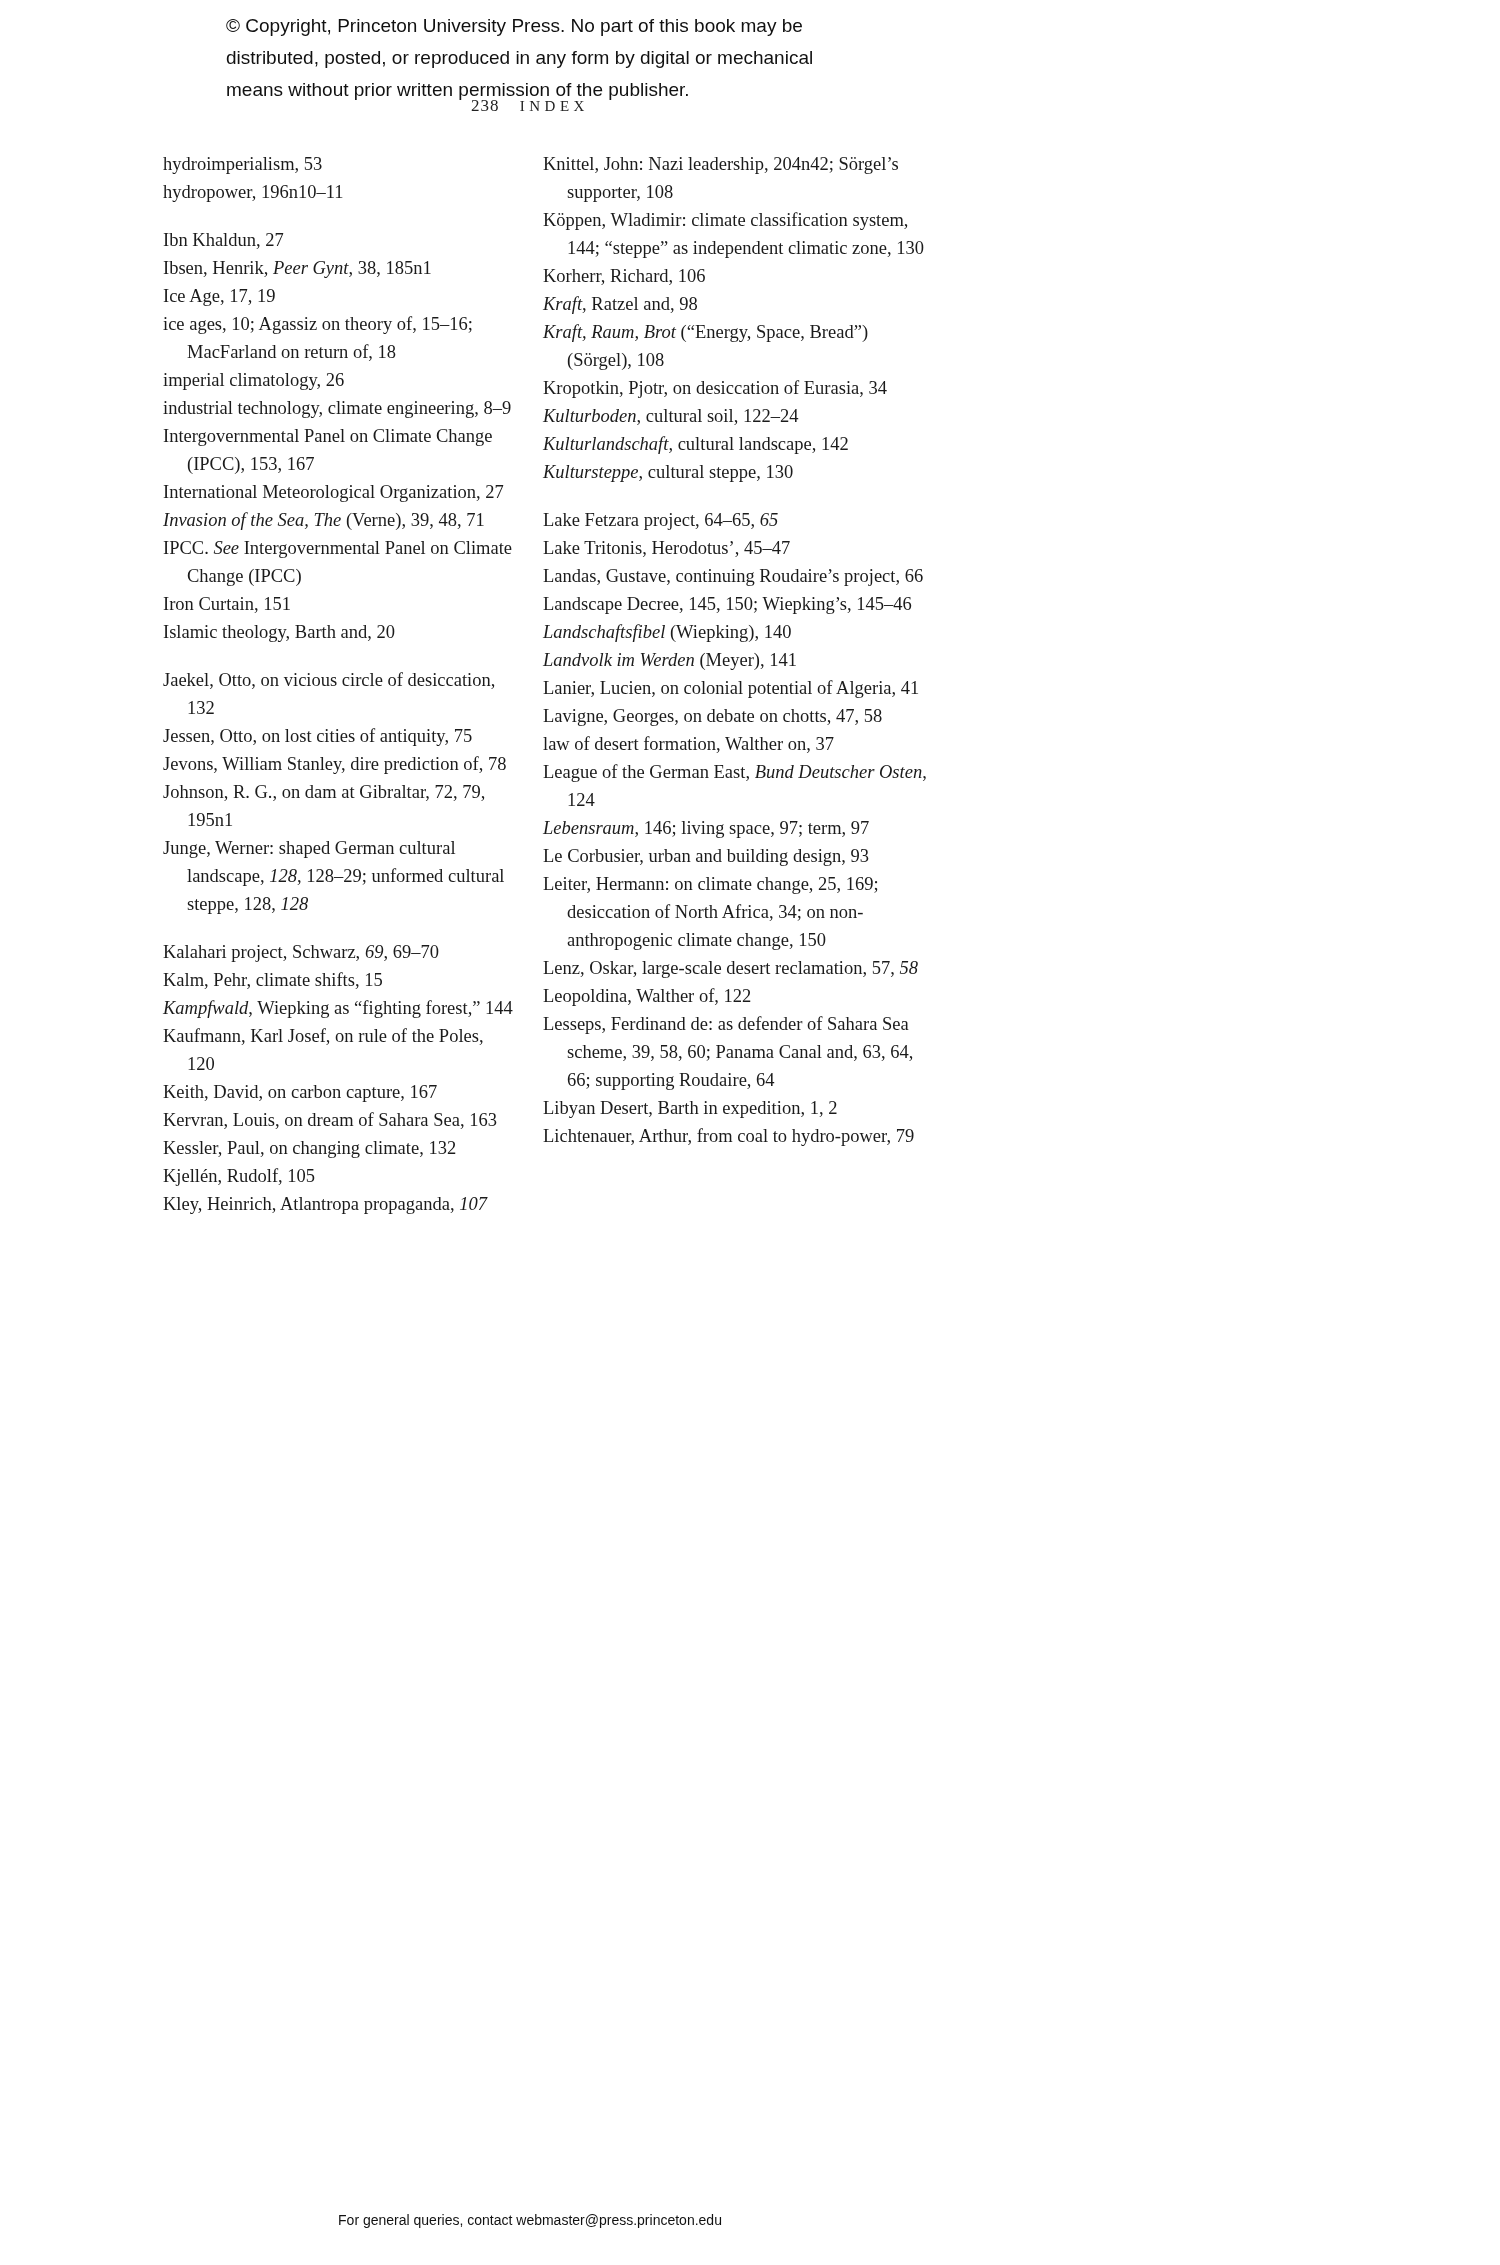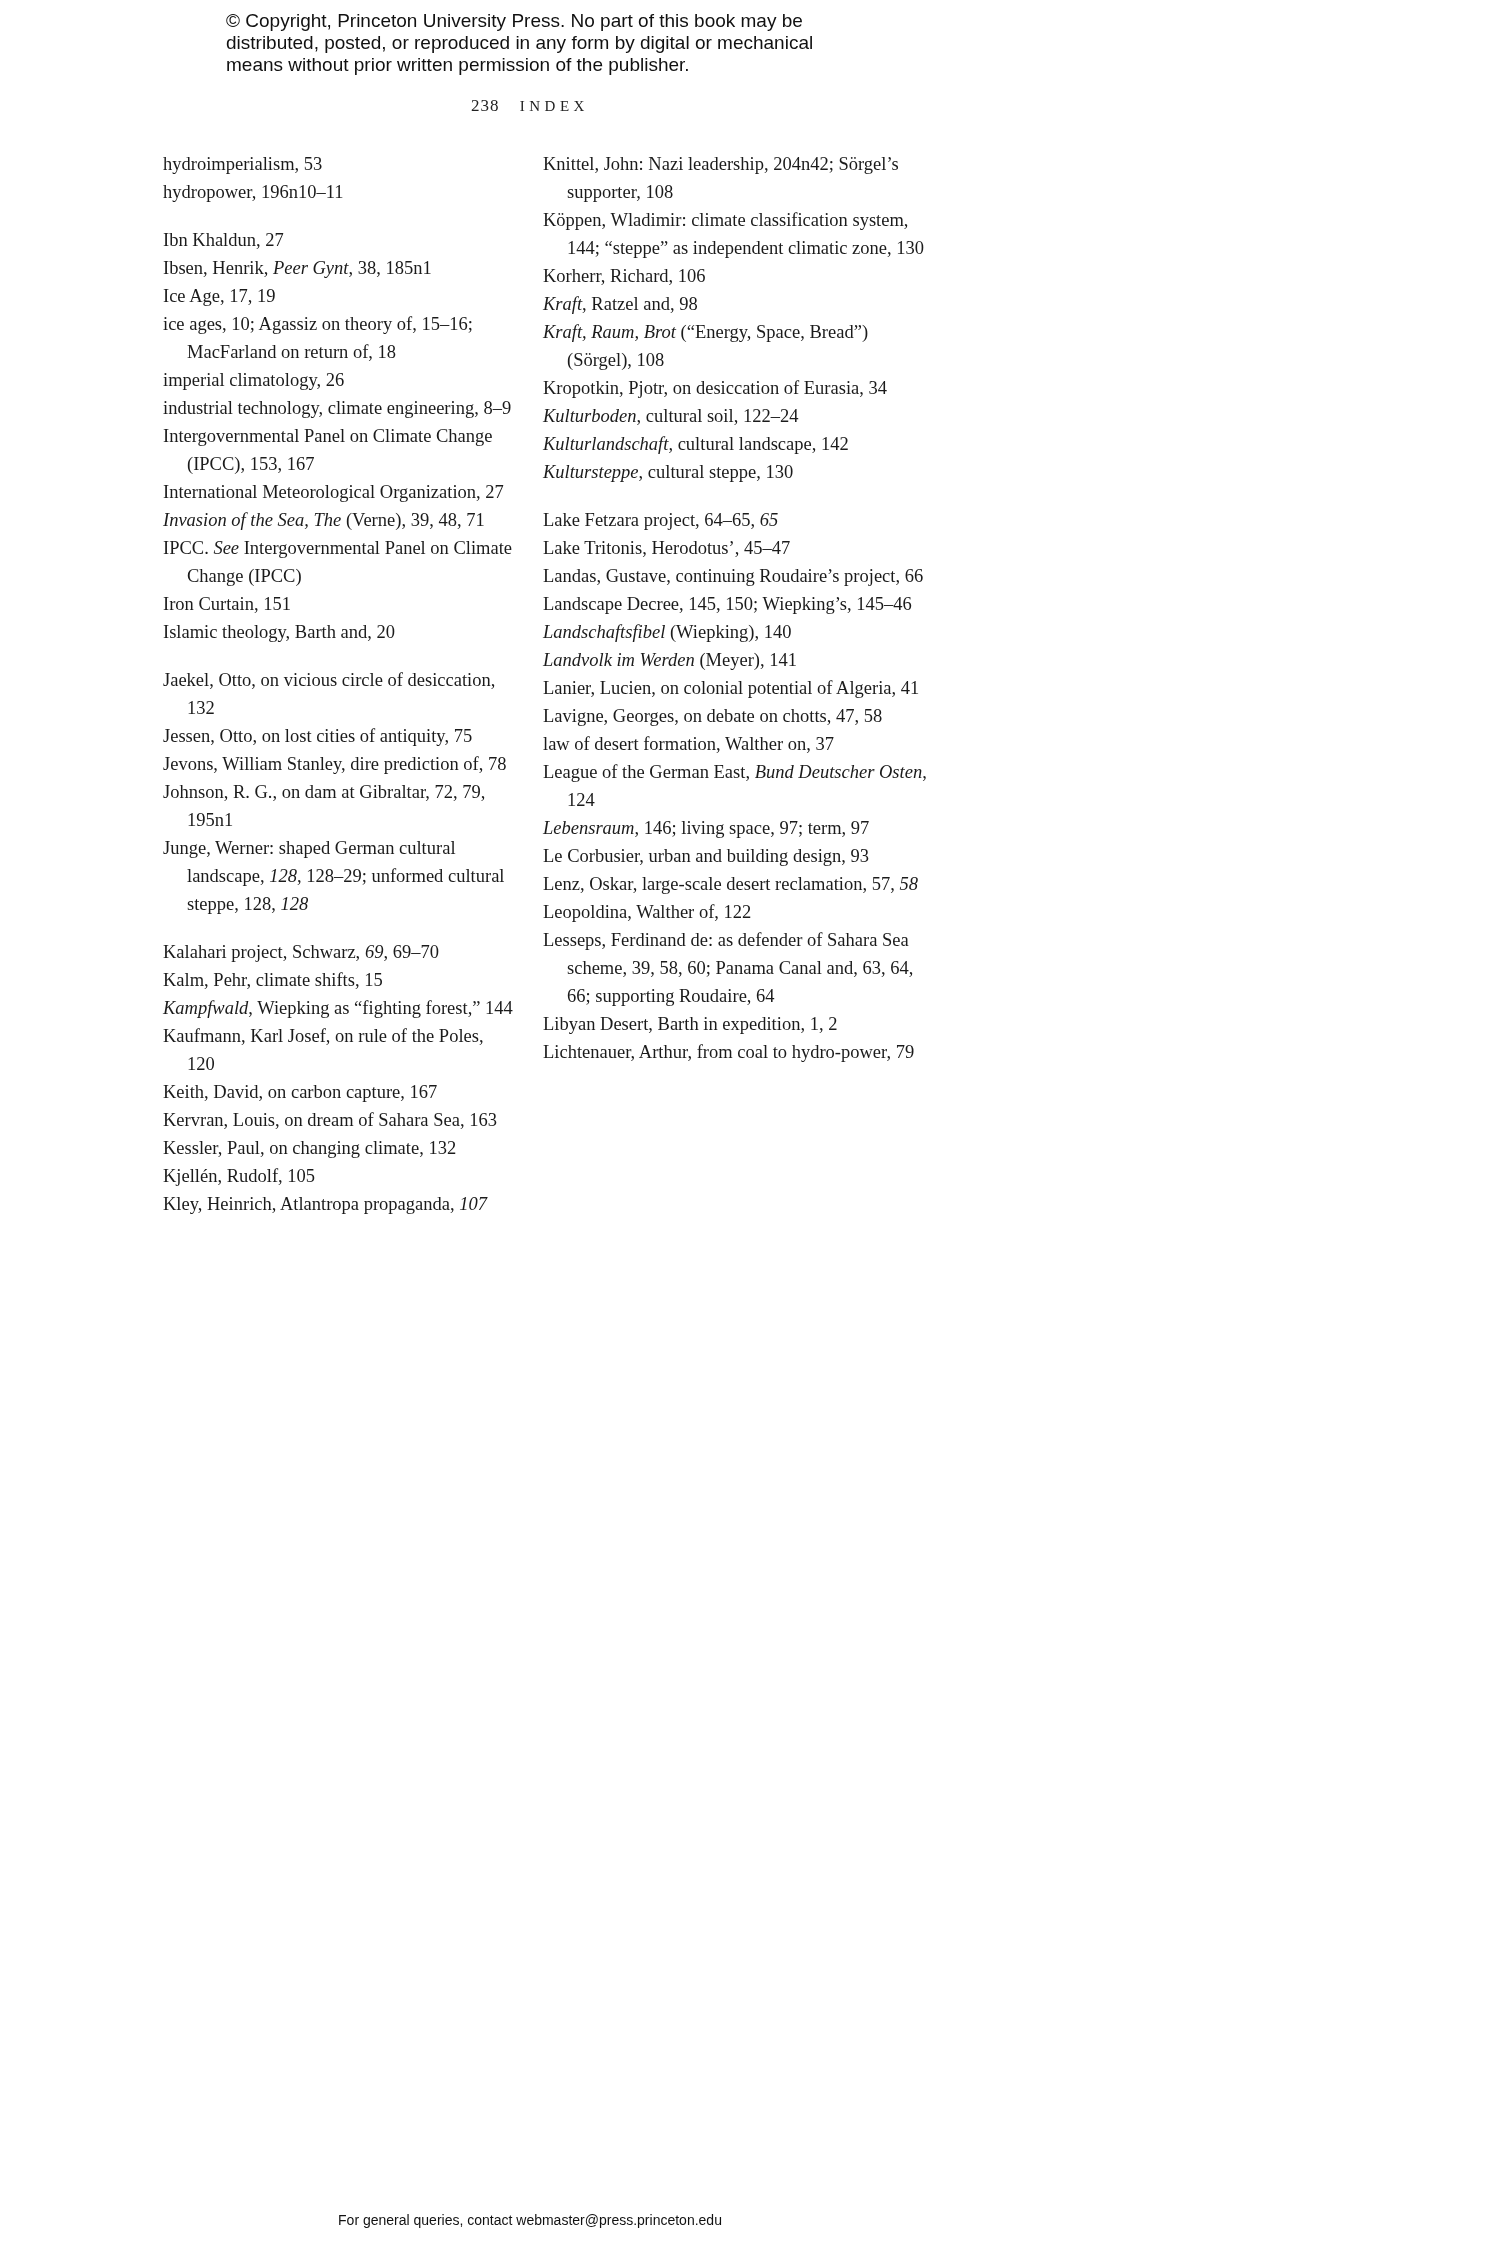--- a/index.html
+++ b/index.html
@@ -13,21 +13,21 @@
   }
   .page { position: absolute; inset: 0; overflow: hidden; }
 
   .copyright {
     position: absolute;
     left: 226px;
     top: 10px;
     width: 620px;
     font-family: "Liberation Sans", sans-serif;
     font-size: 19px;
-    line-height: 22px;
+    line-height: 32px;
     white-space: pre-line;
     color: #111;
   }
 
   .page-header {
     position: absolute;
     top: 96px;
     left: 0;
     width: 1060px;
     text-align: center;
@@ -127,20 +127,21 @@
         <div class="index-entry"><span>Landas, Gustave, continuing Roudaire’s project, 66</span></div>
         <div class="index-entry"><span>Landscape Decree, 145, 150; Wiepking’s, 145–46</span></div>
         <div class="index-entry"><span class="it">Landschaftsfibel</span><span> (Wiepking), 140</span></div>
         <div class="index-entry"><span class="it">Landvolk im Werden</span><span> (Meyer), 141</span></div>
         <div class="index-entry"><span>Lanier, Lucien, on colonial potential of Algeria, 41</span></div>
         <div class="index-entry"><span>Lavigne, Georges, on debate on chotts, 47, 58</span></div>
         <div class="index-entry"><span>law of desert formation, Walther on, 37</span></div>
         <div class="index-entry"><span>League of the German East, </span><span class="it">Bund Deutscher Osten</span><span>, 124</span></div>
         <div class="index-entry"><span class="it">Lebensraum</span><span>, 146; living space, 97; term, 97</span></div>
         <div class="index-entry"><span>Le Corbusier, urban and building design, 93</span></div>
+        <div class="index-entry"><span>Leiter, Hermann: on climate change, 25, 169; desiccation of North Africa, 34; on non-anthropogenic climate change, 150</span></div>
         <div class="index-entry"><span>Lenz, Oskar, large-scale desert reclamation, 57, </span><span class="it">58</span></div>
         <div class="index-entry"><span>Leopoldina, Walther of, 122</span></div>
         <div class="index-entry"><span>Lesseps, Ferdinand de: as defender of Sahara Sea scheme, 39, 58, 60; Panama Canal and, 63, 64, 66; supporting Roudaire, 64</span></div>
         <div class="index-entry"><span>Libyan Desert, Barth in expedition, 1, 2</span></div>
         <div class="index-entry"><span>Lichtenauer, Arthur, from coal to hydro-power, 79</span></div>
       </div>
   </div>
 
   <div class="footer">For general queries, contact webmaster@press.princeton.edu</div>
 

